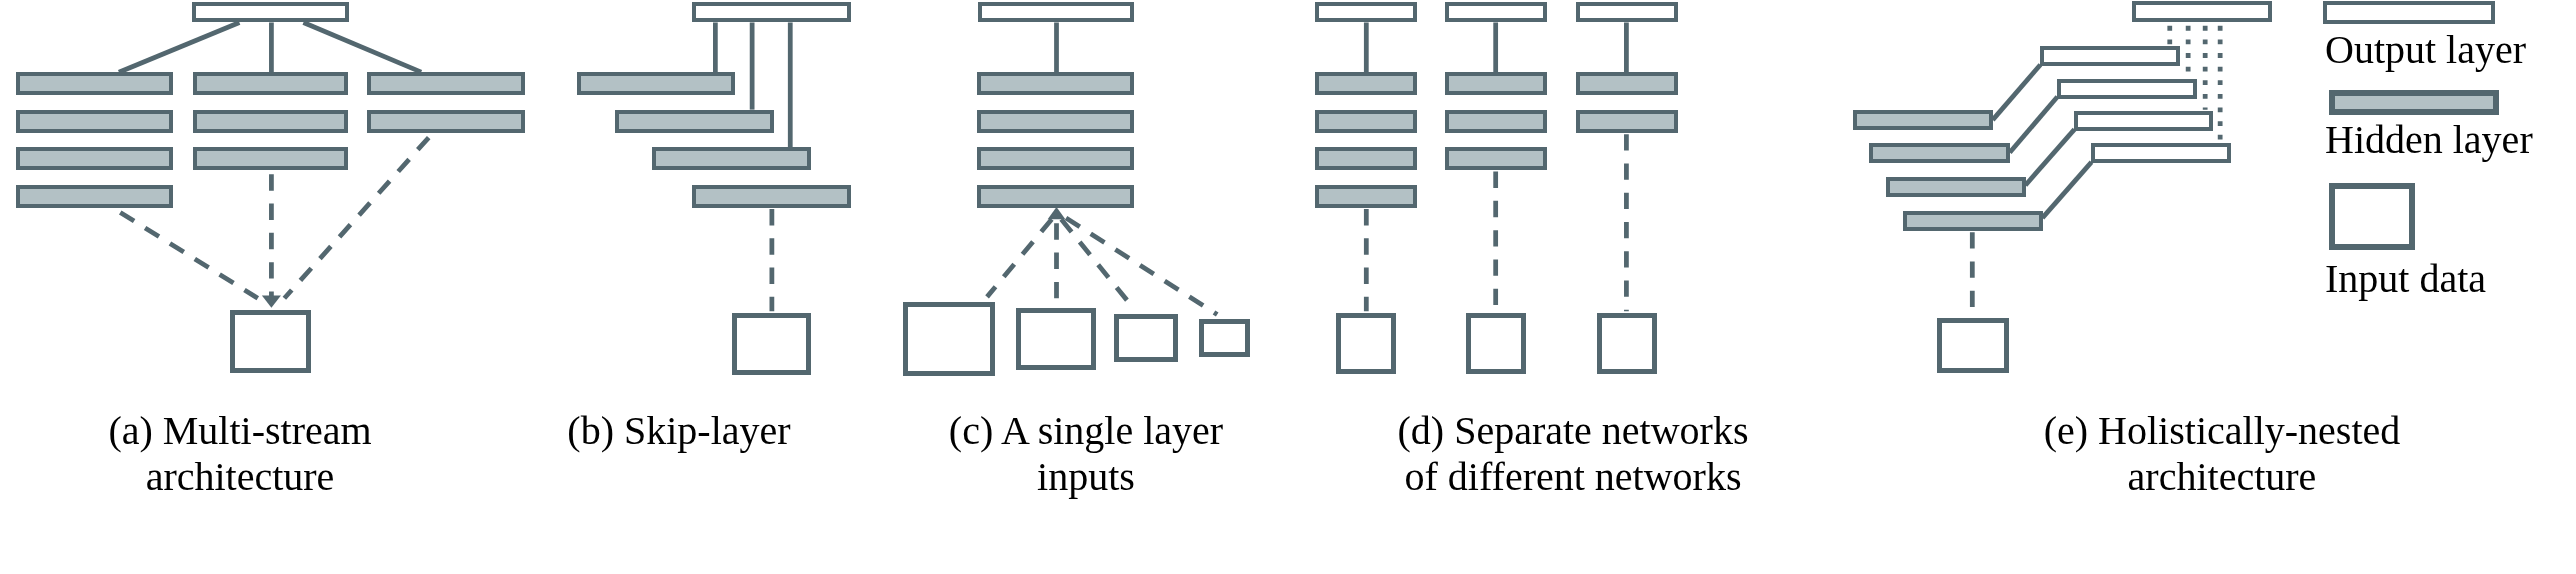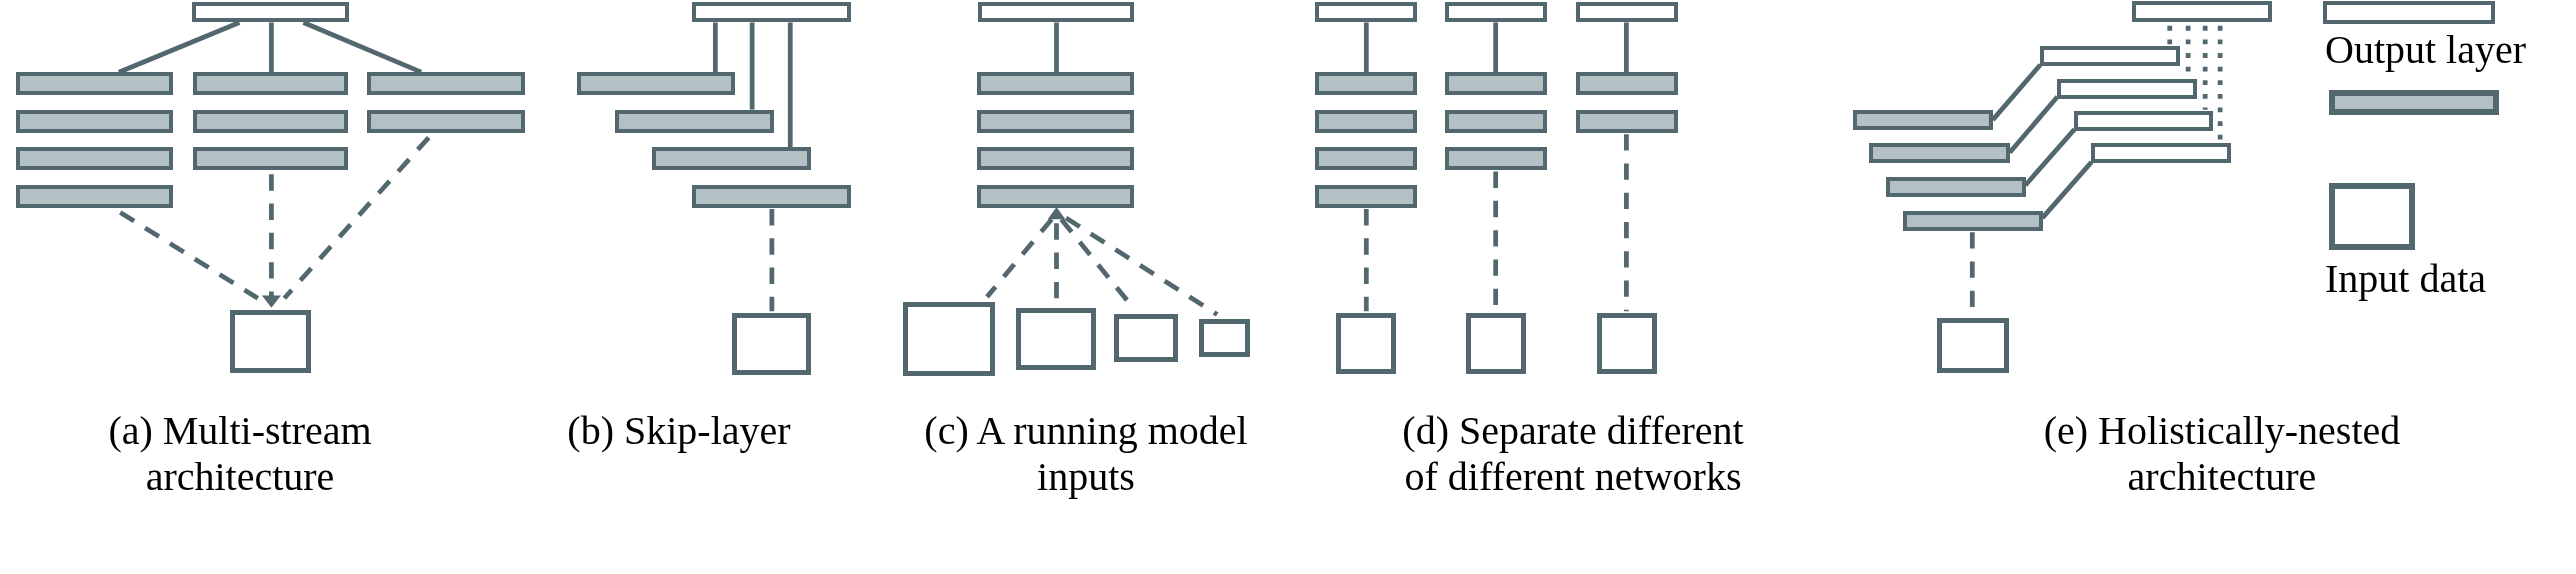--- a/index.html
+++ b/index.html
@@ -139,34 +139,35 @@
   <div class="abs inp" style="left:1937px;top:318px;width:72px;height:55px"></div>
 
   <div class="caption" style="left:240px;top:408px">
     <div>(a) Multi-stream</div>
     <div>architecture</div>
   </div>
   <div class="caption" style="left:679px;top:408px">
     <div>(b) Skip-layer</div>
   </div>
   <div class="caption" style="left:1086px;top:408px">
-    <div>(c) A running model</div>
+    <div>(c) A single layer</div>
     <div>inputs</div>
   </div>
   <div class="caption" style="left:1573px;top:408px">
-    <div>(d) Separate different</div>
+    <div>(d) Separate networks</div>
     <div>of different networks</div>
   </div>
   <div class="caption" style="left:2222px;top:408px">
     <div>(e) Holistically-nested</div>
     <div>architecture</div>
   </div>
 
   <div class="abs out" style="left:2323px;top:1.4px;width:172px;height:23px"></div>
   <div class="legend-label" style="left:2325px;top:29px">Output layer</div>
 
   <div class="abs hid" style="left:2329px;top:90px;width:170px;height:24.5px;border-width:6.1px"></div>
+  <div class="legend-label" style="left:2325px;top:119px">Hidden layer</div>
 
   <div class="abs inp" style="left:2329px;top:183px;width:86px;height:67px;border-width:6.1px"></div>
   <div class="legend-label" style="left:2325px;top:258px">Input data</div>
 
 </div>
 
 
 </body></html>

